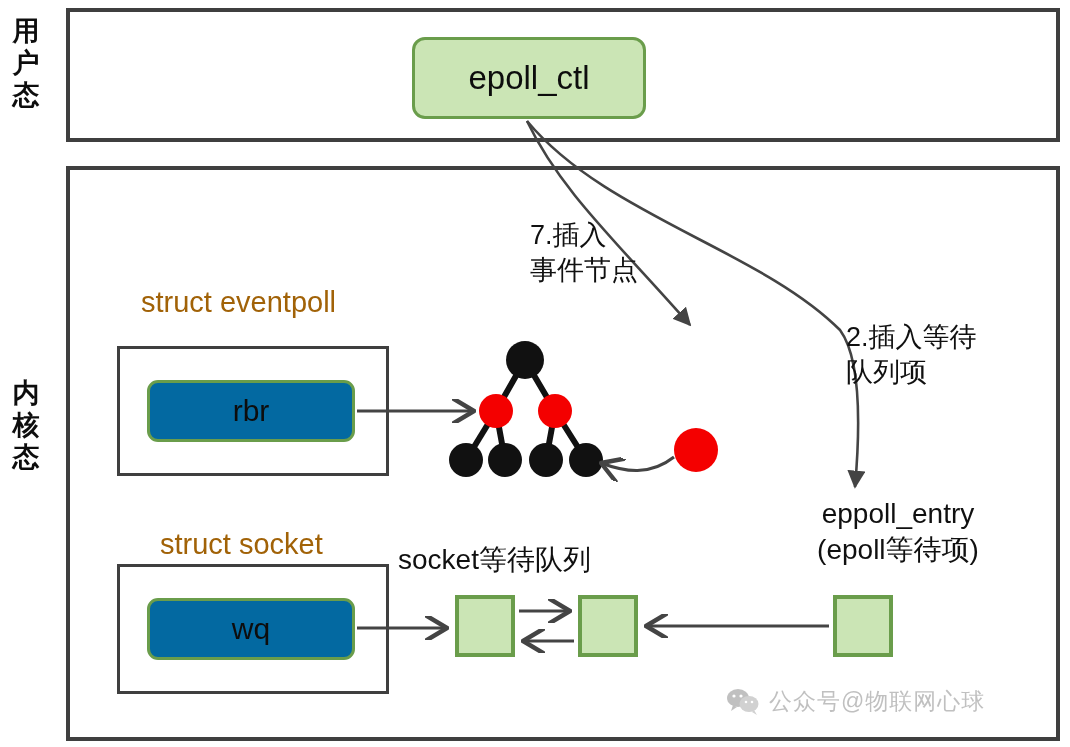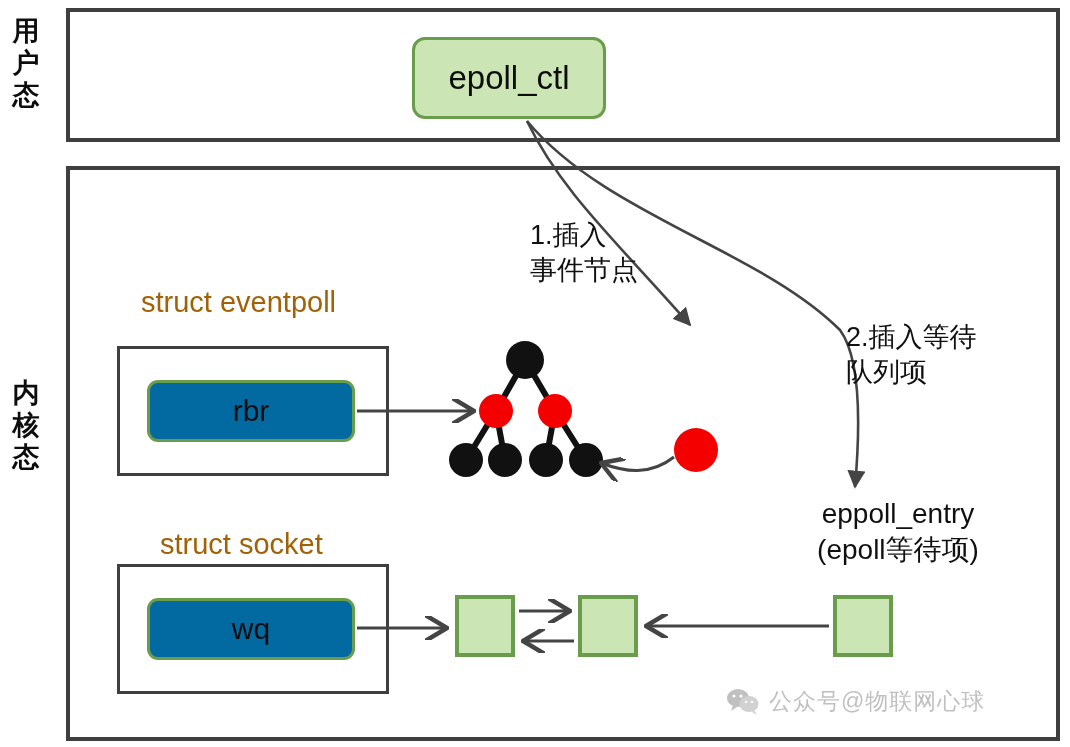--- a/index.html
+++ b/index.html
@@ -75,21 +75,21 @@
     align-items: center;
     justify-content: center;
     font-size: 30px;
     color: #0d0d0d;
   }
   #box-rbr { left: 147px; top: 380px; width: 208px; height: 62px; }
   #box-wq  { left: 147px; top: 598px; width: 208px; height: 62px; text-align: center; }
 
   #box-epoll-ctl {
     position: absolute;
-    left: 412px; top: 37px; width: 194px; height: 82px;
+    left: 412px; top: 37px; width: 234px; height: 82px;
     background: #cbe5b5;
     border: 3px solid #6a9d4b;
     border-radius: 13px;
     box-sizing: border-box;
     display: flex;
     align-items: center;
     justify-content: center;
     font-size: 33px;
     color: #0d0d0d;
   }
@@ -215,27 +215,28 @@
   </div>
 
   <div class="green-round" id="box-wq">
     <span>wq</span>
   </div>
 
   <div class="green-square" id="wq-node-1"></div>
   <div class="green-square" id="wq-node-2"></div>
   <div class="green-square" id="wq-node-3"></div>
 
-  <div class="anno" id="anno-step1">1.插入
+  <div class="anno" id="anno-step1">7.插入
 事件节点</div>
   <div class="anno" id="anno-step2">2.插入等待
 队列项</div>
 
   <div class="node-label" id="label-eppoll-entry">eppoll_entry
 (epoll等待项)</div>
+  <div class="node-label" id="label-socket-queue">socket等待队列</div>
 
   <div id="watermark">
     <svg width="34" height="28" viewBox="0 0 34 28">
       <ellipse cx="12" cy="10" rx="11" ry="9" fill="#9b9b9b"></ellipse>
       <path d="M 7 17 L 5 23 L 11 19 Z" fill="#9b9b9b"></path>
       <ellipse cx="23" cy="16" rx="9.5" ry="8" fill="#b5b5b5"></ellipse>
       <path d="M 28 22 L 31 27 L 26 24 Z" fill="#b5b5b5"></path>
       <circle cx="8" cy="8" r="1.6" fill="#ffffff"></circle>
       <circle cx="15" cy="8" r="1.6" fill="#ffffff"></circle>
       <circle cx="20" cy="14" r="1.3" fill="#ffffff"></circle>

